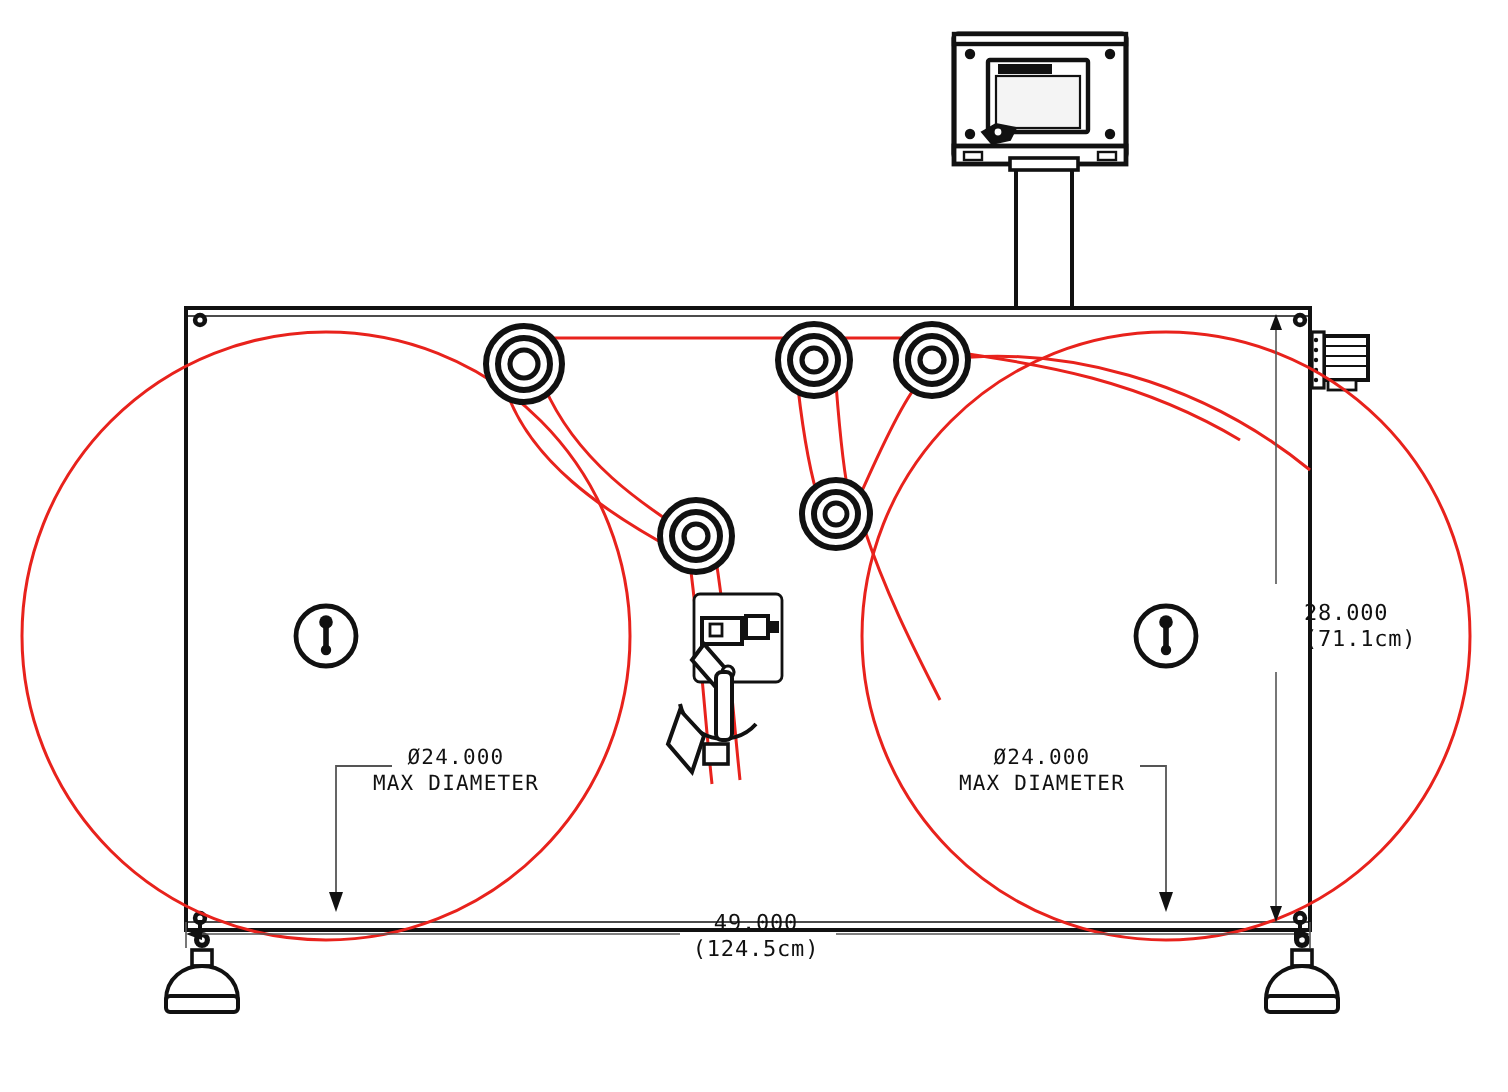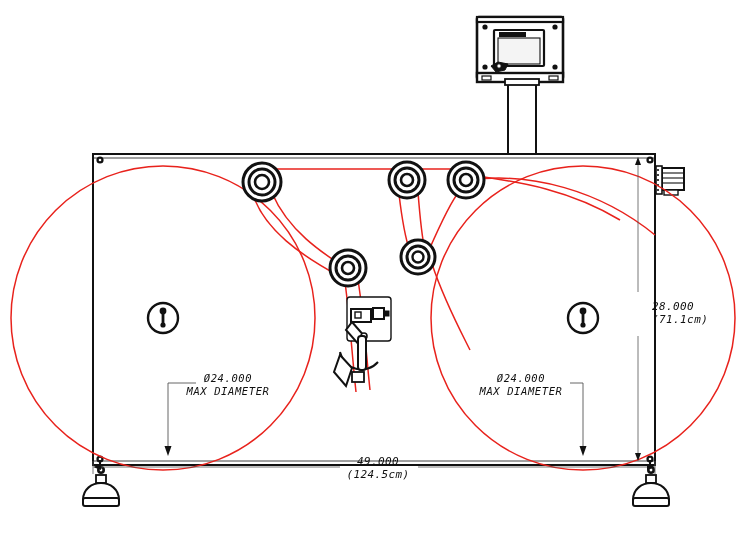--- a/index.html
+++ b/index.html
@@ -1,21 +1,21 @@
 <!DOCTYPE html>
 <html><head>
 <meta charset="utf-8">
 <title>Machine Elevation Drawing</title>
 <style>
   html,body{margin:0;padding:0;background:#ffffff;}
   body{
     font-family:"DejaVu Sans Mono", monospace;
     width:754px;height:546px;overflow:hidden;position:relative;
   }
-  #stage{position:relative;width:754px;height:442px;background:#ffffff;font-style:italic;}
+  #stage{position:relative;width:754px;height:442px;background:#ffffff;}
   #dwg{position:absolute;left:0;top:0;width:754px;height:546px;}
   .dimtxt{
     font-family:"DejaVu Sans Mono", monospace;
     font-size:11px;fill:#111111;letter-spacing:0.4px;
   }
   .calltxt{
     font-family:"DejaVu Sans Mono", monospace;
     font-size:10.5px;fill:#111111;letter-spacing:0.6px;
   }
 </style>

